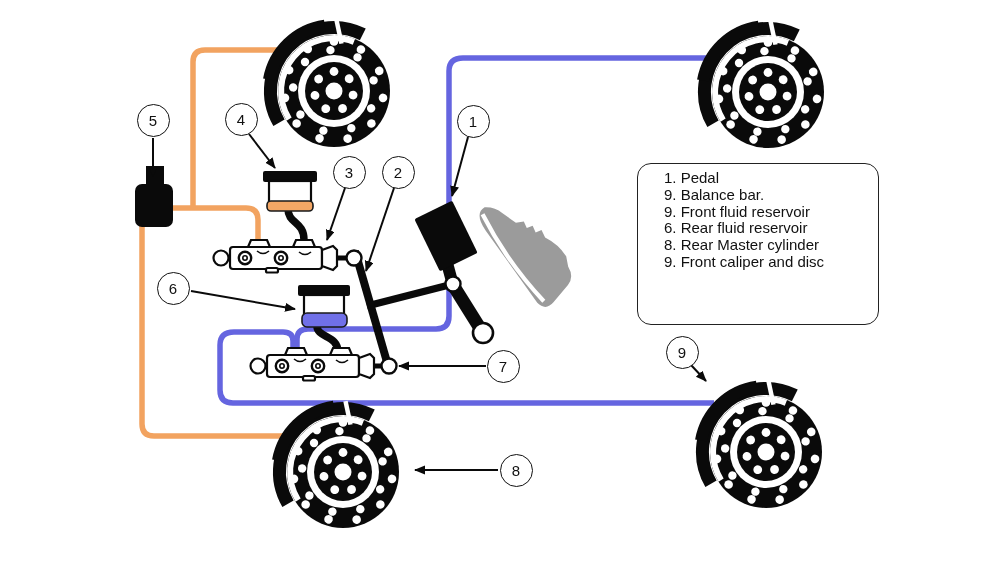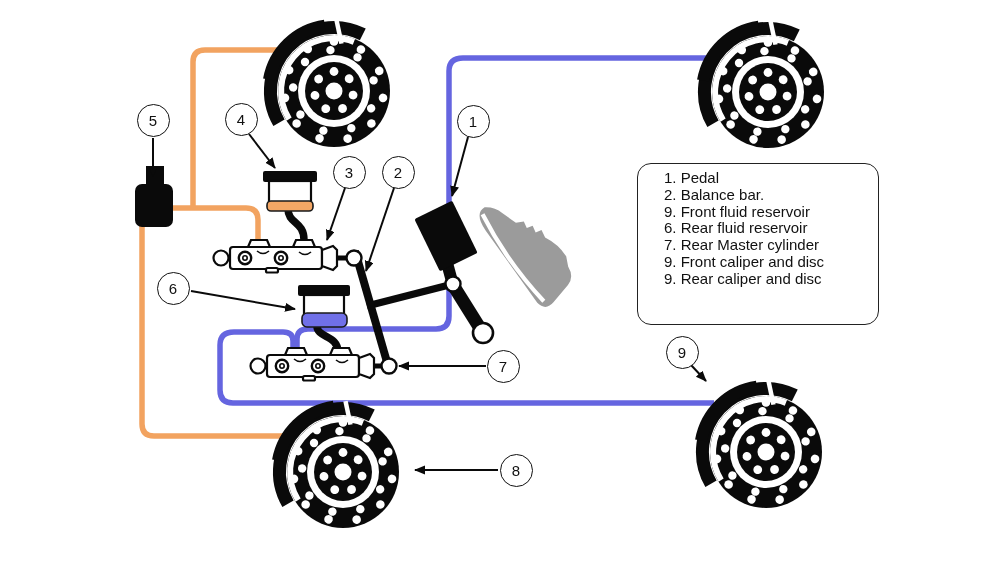--- a/index.html
+++ b/index.html
@@ -190,21 +190,20 @@
   <div class="callout" style="left:332.5px;top:155.5px">3</div>
   <div class="callout" style="left:224.5px;top:102.5px">4</div>
   <div class="callout" style="left:136.5px;top:103.5px">5</div>
   <div class="callout" style="left:156.5px;top:271.5px">6</div>
   <div class="callout" style="left:486.5px;top:349.5px">7</div>
   <div class="callout" style="left:499.5px;top:453.5px">8</div>
   <div class="callout" style="left:665.5px;top:335.5px">9</div>
 
   <div id="legend-box">
     <div class="legend-item">1. Pedal</div>
-    <div class="legend-item">2. Balance bar.</div>
+    <div class="legend-item">9. Balance bar.</div>
     <div class="legend-item">9. Front fluid reservoir</div>
     <div class="legend-item">6. Rear fluid reservoir</div>
-    <div class="legend-item">7. Rear Master cylinder</div>
+    <div class="legend-item">8. Rear Master cylinder</div>
     <div class="legend-item">9. Front caliper and disc</div>
-    <div class="legend-item">9. Rear caliper and disc</div>
   </div>
 
 </div>
 
 </body></html>

